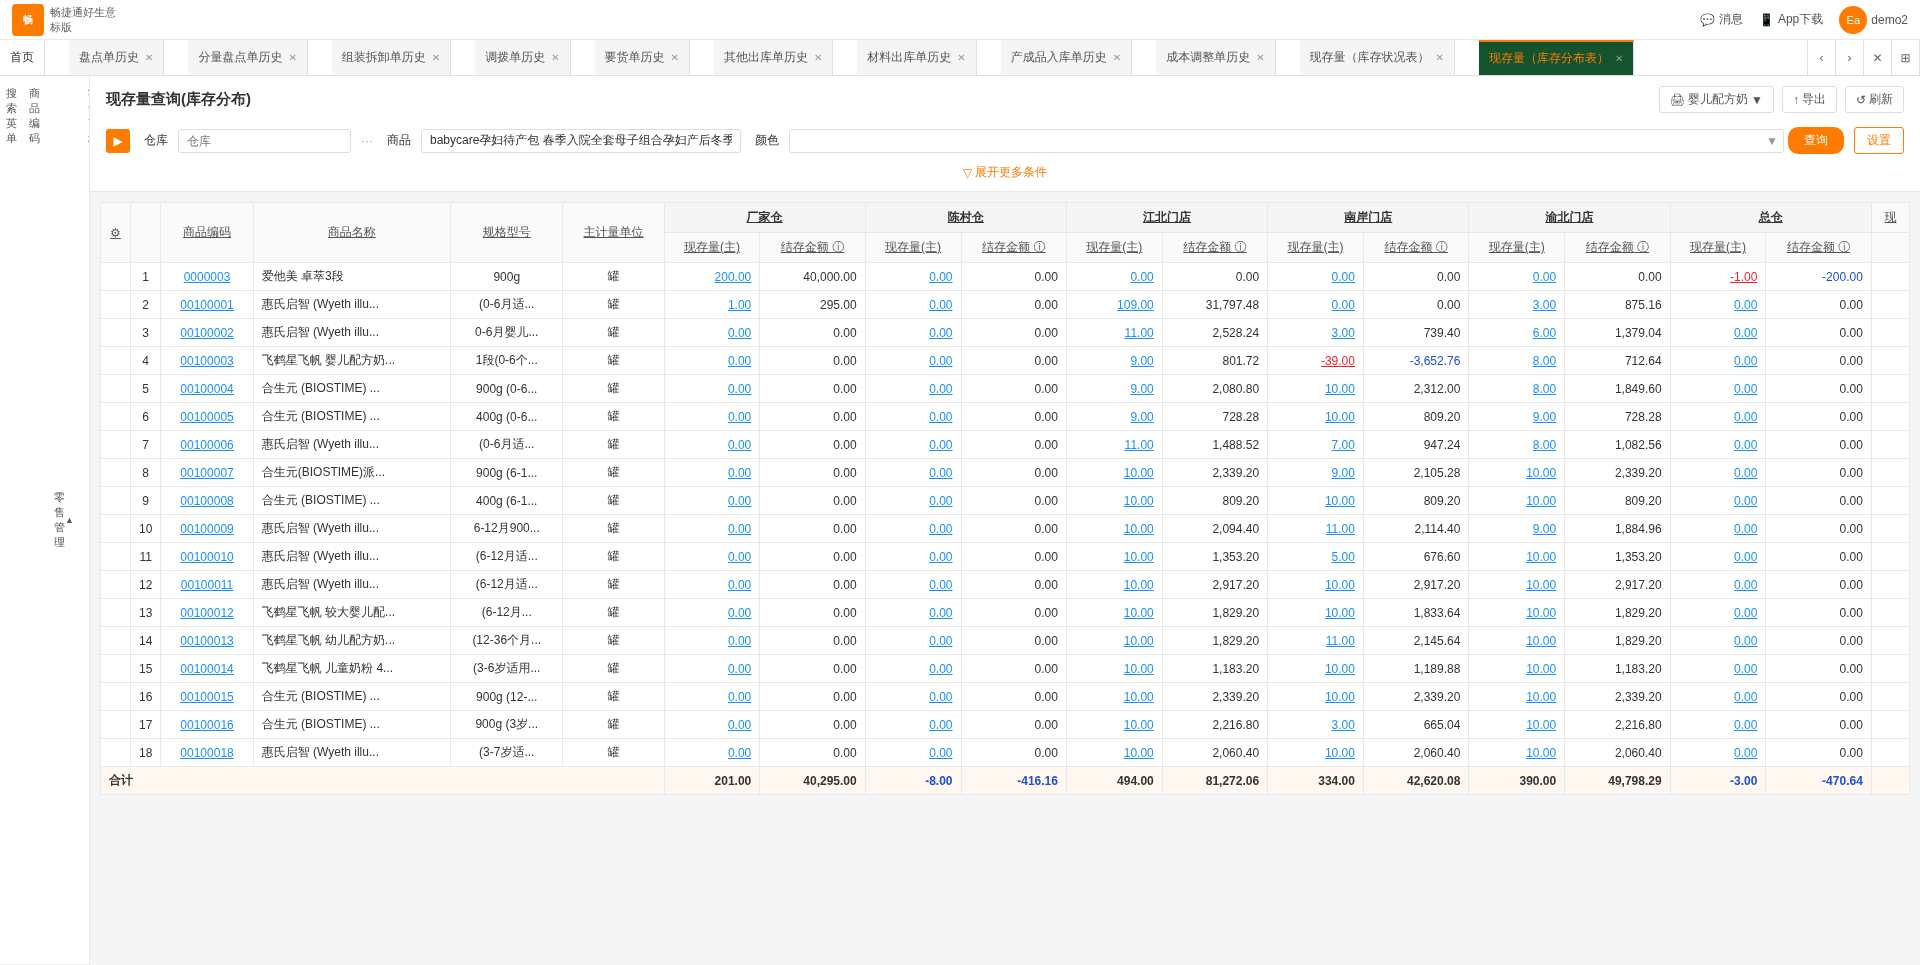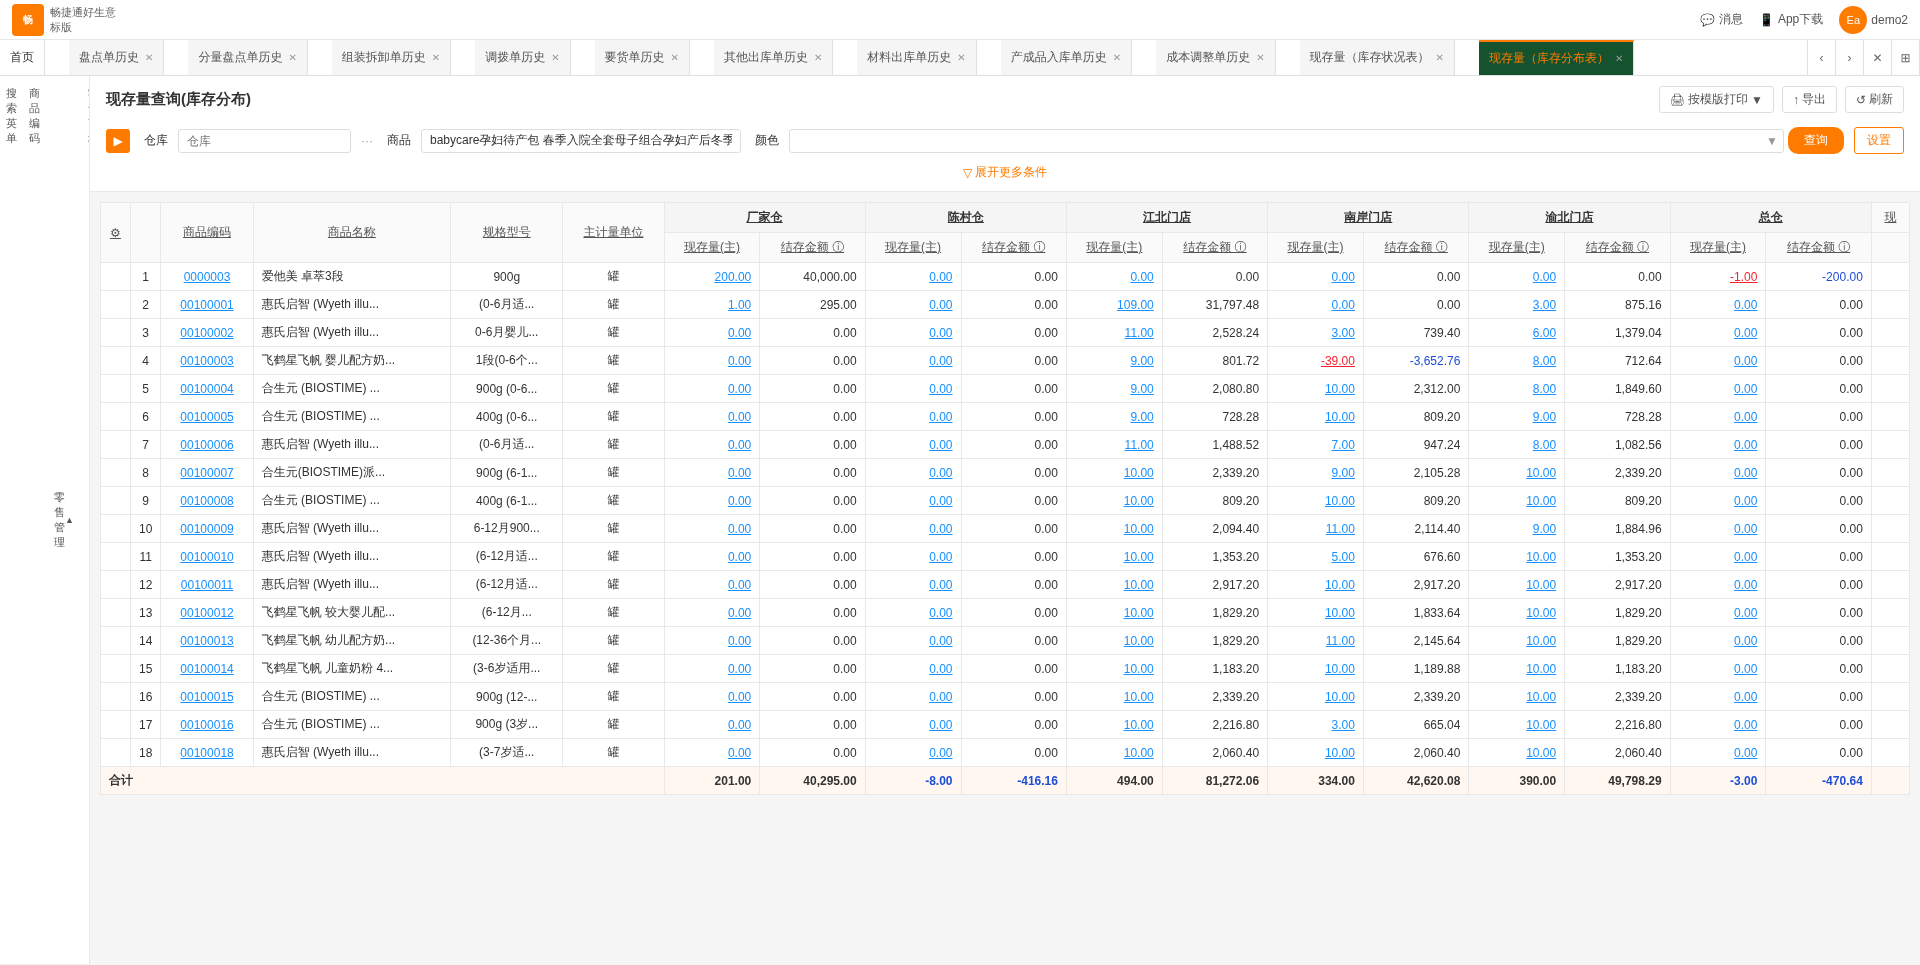--- a/index.html
+++ b/index.html
@@ -499,21 +499,21 @@
   </div>
 
   <div class="content">
 
     <div class="page-header">
       <div class="page-title-row">
         <h2 class="page-title">现存量查询(库存分布)</h2>
         <div class="page-actions">
           <button class="btn-action">
             <span>🖨</span>
-            <span>按模版打印</span>
+            <span>婴儿配方奶</span>
             <span>▼</span>
           </button>
           <button class="btn-action">
             <span>↑</span>
             <span>导出</span>
           </button>
           <button class="btn-action">
             <span>↺</span>
             <span>刷新</span>
           </button>

